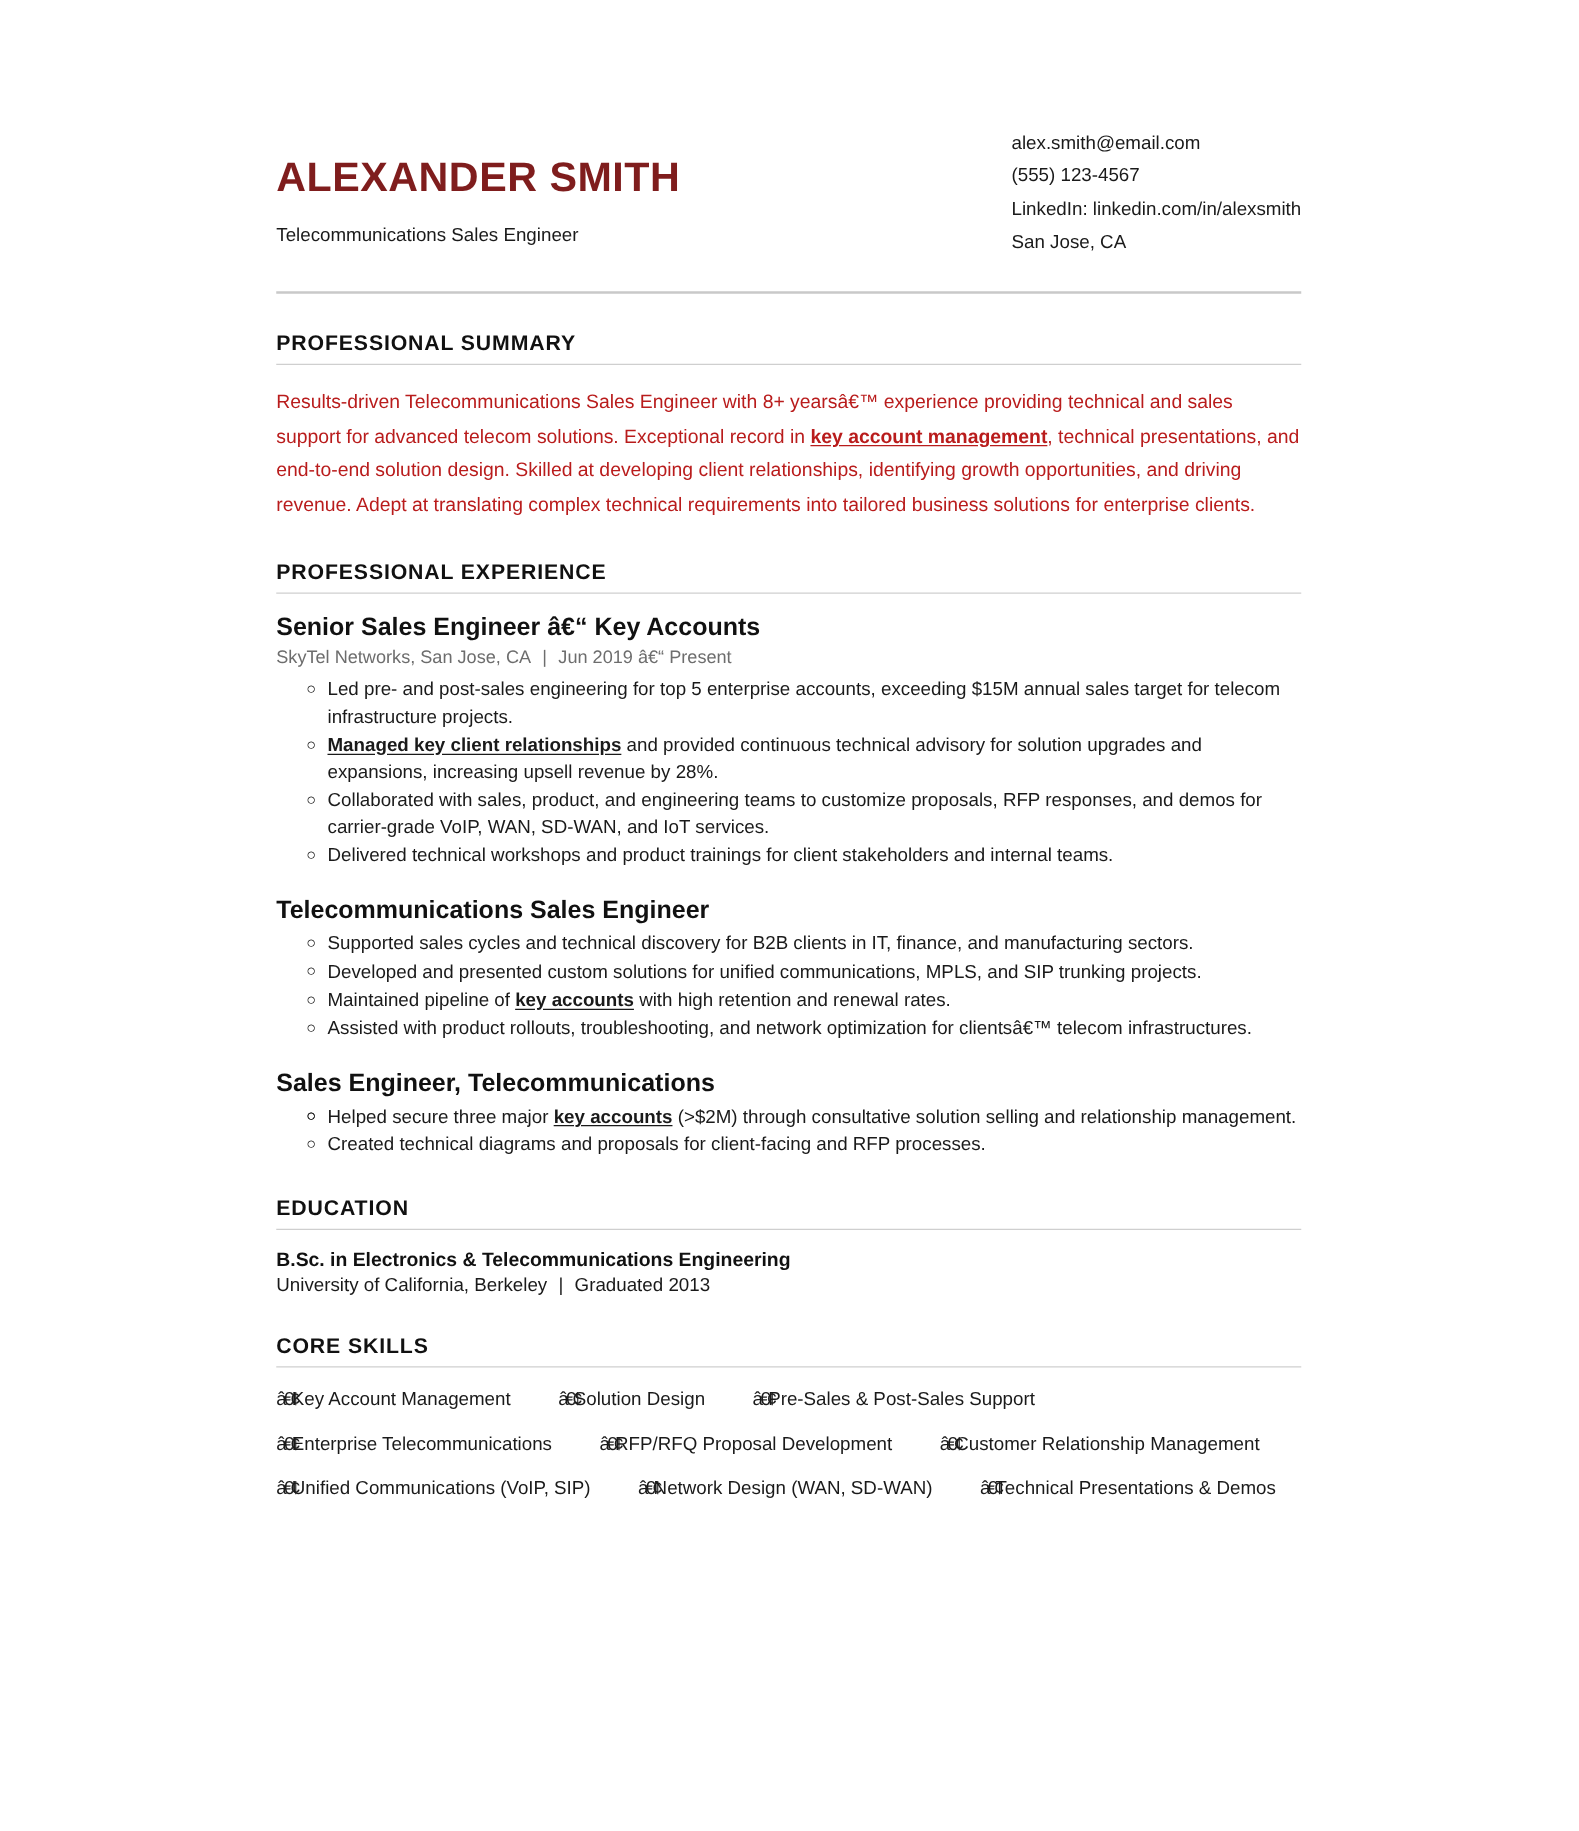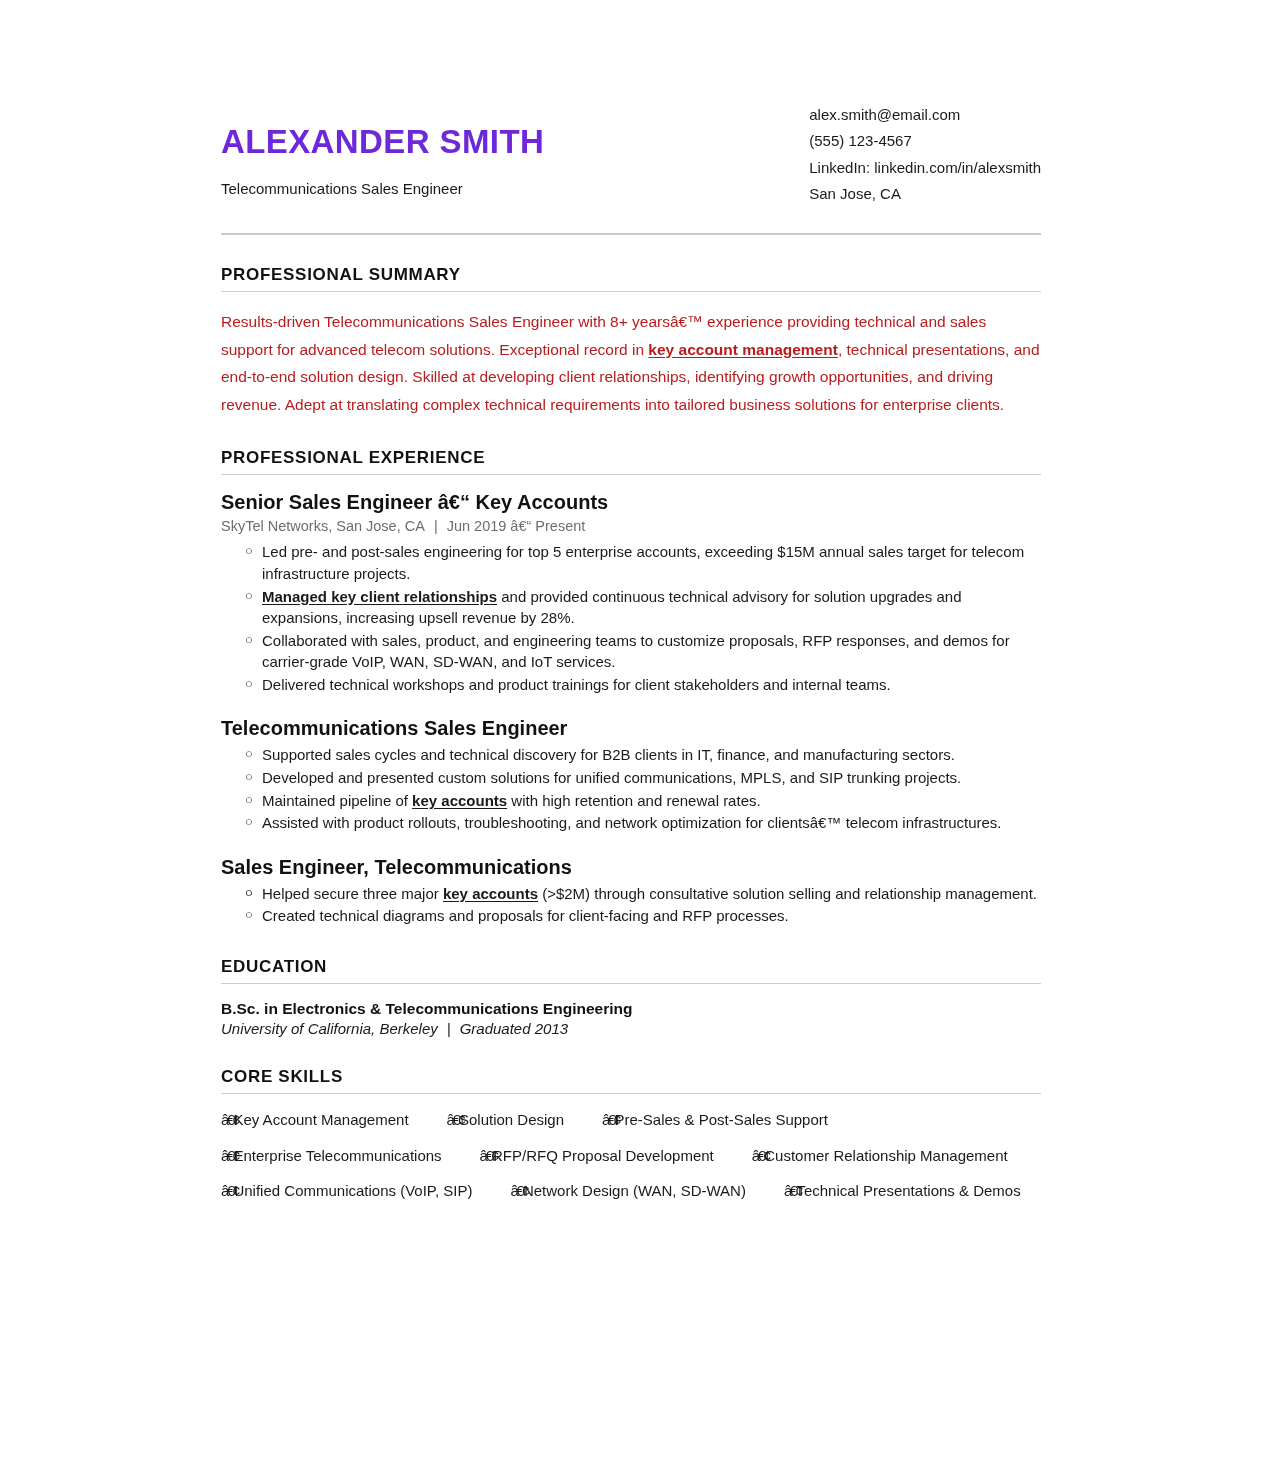--- a/index.html
+++ b/index.html
@@ -27,21 +27,21 @@
     display: flex;
     align-items: flex-start;
     justify-content: space-between;
   }
   .header-left { padding-top: 24px; }
   .name {
     font-size: 33px;
     font-weight: 700;
     letter-spacing: 0.4px;
     line-height: 1.1;
-    color: #6d28d9;
+    color: #7f1d1d;
     margin: 0;
     white-space: nowrap;
   }
   .job-title {
     font-size: 15px;
     color: #1a1a1a;
     margin-top: 20px;
     line-height: 1.2;
   }
   .header-right {
@@ -127,21 +127,20 @@
   .edu-degree {
     font-size: 15.5px;
     font-weight: 700;
     color: #111111;
     margin: 0 0 2px 0;
   }
   .edu-meta {
     font-size: 15px;
     color: #1a1a1a;
     margin: 0;
-    font-style: italic;
   }
   .edu-meta .sep { padding: 0 9px; }
 
   
   .skills-rows { margin-top: 12px; }
   .skills-row {
     display: flex;
     align-items: baseline;
     margin-bottom: 16px;
   }

